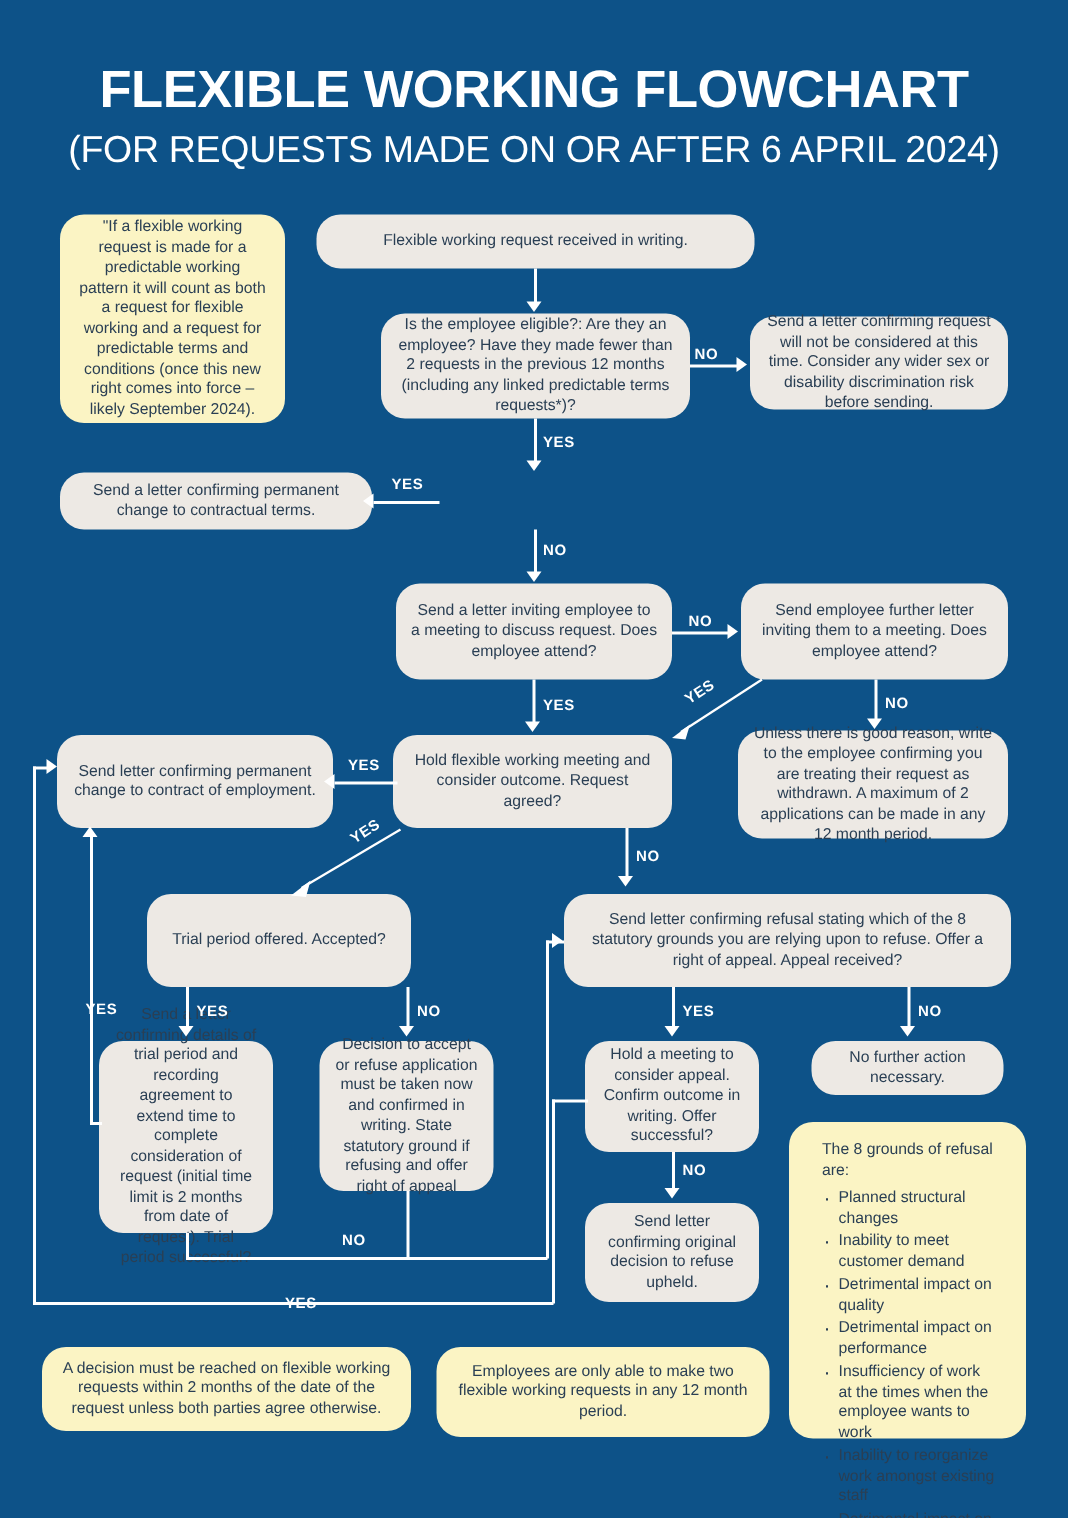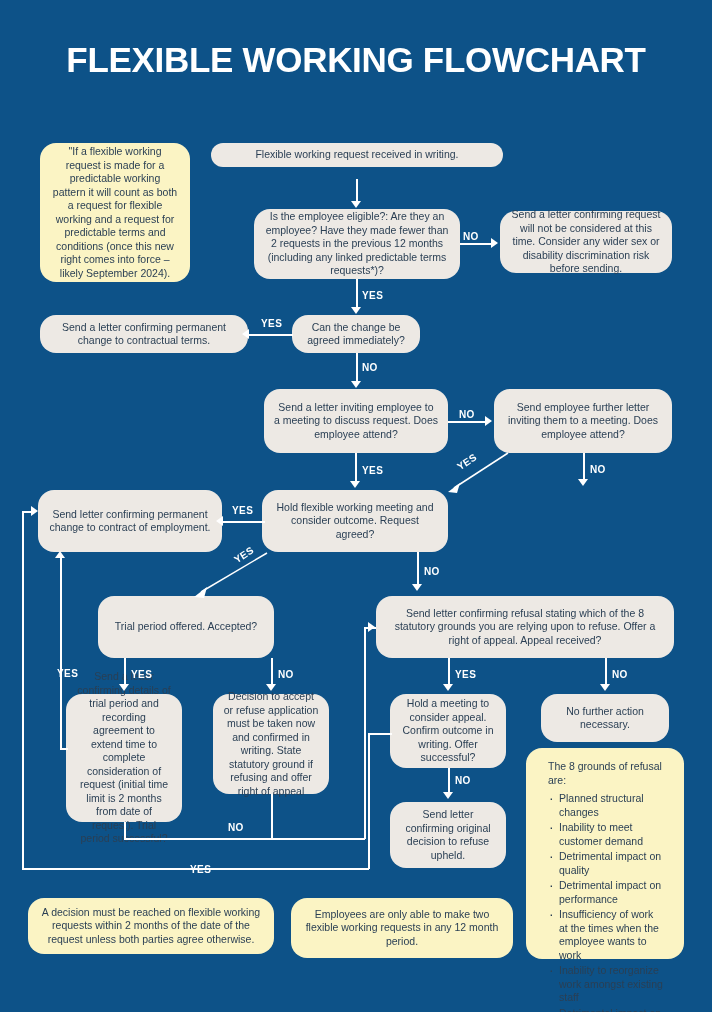--- a/index.html
+++ b/index.html
@@ -68,20 +68,21 @@
     letter-spacing:0.4px;white-space:nowrap;
   }
   .diag{position:absolute;overflow:visible;}
 </style>
 </head>
 <body>
 
 <div id="stage">
 
   <div class="title">Flexible working flowchart</div>
+  <div class="subtitle">(for requests made on or after 6 April 2024)</div>
 
   <div class="note" style="left:40px;top:143px;width:150px;height:139px;">"If a flexible working request is made for a predictable working pattern it will count as both a request for flexible working and a request for predictable terms and conditions (once this new right comes into force – likely September 2024).</div>
 
   <div class="note" style="left:28px;top:898px;width:246px;height:56px;">A decision must be reached on flexible working requests within 2 months of the date of the request unless both parties agree otherwise.</div>
 
   <div class="note" style="left:291px;top:898px;width:222px;height:60px;">Employees are only able to make two flexible working requests in any 12 month period.</div>
 
   <div class="note left-align" style="left:526px;top:748px;width:158px;height:211px;padding:11px 20px;">
     <div class="grounds-title">The 8 grounds of refusal are:</div>
     <ul class="grounds-list">
@@ -89,50 +90,50 @@
       <li>Inability to meet customer demand</li>
       <li>Detrimental impact on quality</li>
       <li>Detrimental impact on performance</li>
       <li>Insufficiency of work at the times when the employee wants to work</li>
       <li>Inability to reorganize work amongst existing staff</li>
       <li>Detrimental impact on performance</li>
       <li>Inability to recruit additional staff</li>
     </ul>
   </div>
 
-  <div class="node" style="left:211px;top:143px;width:292px;height:24px;">Flexible working request received in writing.</div>
+  <div class="node" style="left:211px;top:143px;width:292px;height:36px;">Flexible working request received in writing.</div>
 
   <div class="node" style="left:254px;top:209px;width:206px;height:70px;">Is the employee eligible?: Are they an employee? Have they made fewer than 2 requests in the previous 12 months (including any linked predictable terms requests*)?</div>
 
   <div class="node" style="left:500px;top:211px;width:172px;height:62px;">Send a letter confirming request will not be considered at this time. Consider any wider sex or disability discrimination risk before sending.</div>
 
-  <div class="node" style="left:292px;top:315px;width:128px;height:38px;">Can the change be agreed immediately?</div>
 
   <div class="node" style="left:40px;top:315px;width:208px;height:38px;">Send a letter confirming permanent change to contractual terms.</div>
 
   <div class="node" style="left:494px;top:389px;width:178px;height:64px;">Send employee further letter inviting them to a meeting. Does employee attend?</div>
 
   <div class="node" style="left:264px;top:389px;width:184px;height:64px;">Send a letter inviting employee to a meeting to discuss request. Does employee attend?</div>
 
+  <div class="node" style="left:492px;top:487px;width:180px;height:72px;">Unless there is good reason, write to the employee confirming you are treating their request as withdrawn. A maximum of 2 applications can be made in any 12 month period.</div>
 
   <div class="node" style="left:262px;top:490px;width:186px;height:62px;">Hold flexible working meeting and consider outcome. Request agreed?</div>
 
   <div class="node" style="left:38px;top:490px;width:184px;height:62px;">Send letter confirming permanent change to contract of employment.</div>
 
   <div class="node" style="left:98px;top:596px;width:176px;height:62px;">Trial period offered. Accepted?</div>
 
   <div class="node" style="left:376px;top:596px;width:298px;height:62px;">Send letter confirming refusal stating which of the 8 statutory grounds you are relying upon to refuse. Offer a right of appeal. Appeal received?</div>
 
   <div class="node" style="left:66px;top:694px;width:116px;height:128px;">Send a letter confirming details of trial period and recording agreement to extend time to complete consideration of request (initial time limit is 2 months from date of request). Trial period successful?</div>
 
   <div class="node" style="left:213px;top:694px;width:116px;height:100px;">Decision to accept or refuse application must be taken now and confirmed in writing. State statutory ground if refusing and offer right of appeal</div>
 
   <div class="node" style="left:390px;top:694px;width:116px;height:74px;">Hold a meeting to consider appeal. Confirm outcome in writing. Offer successful?</div>
 
-  <div class="node" style="left:541px;top:694px;width:128px;height:48px;">No further action necessary.</div>
+  <div class="node" style="left:541px;top:694px;width:128px;height:36px;">No further action necessary.</div>
 
   <div class="node" style="left:390px;top:802px;width:116px;height:66px;">Send letter confirming original decision to refuse upheld.</div>
 
   <div class="ln v" style="left:356px;top:179px;height:23px;"></div>
   <div class="arrow arr-down" style="left:351px;top:201px;"></div>
 
   <div class="ln h" style="left:460px;top:243px;width:32px;"></div>
   <div class="arrow arr-right" style="left:491px;top:238px;"></div>
   <div class="lbl" style="left:463px;top:231px;">NO</div>
 

